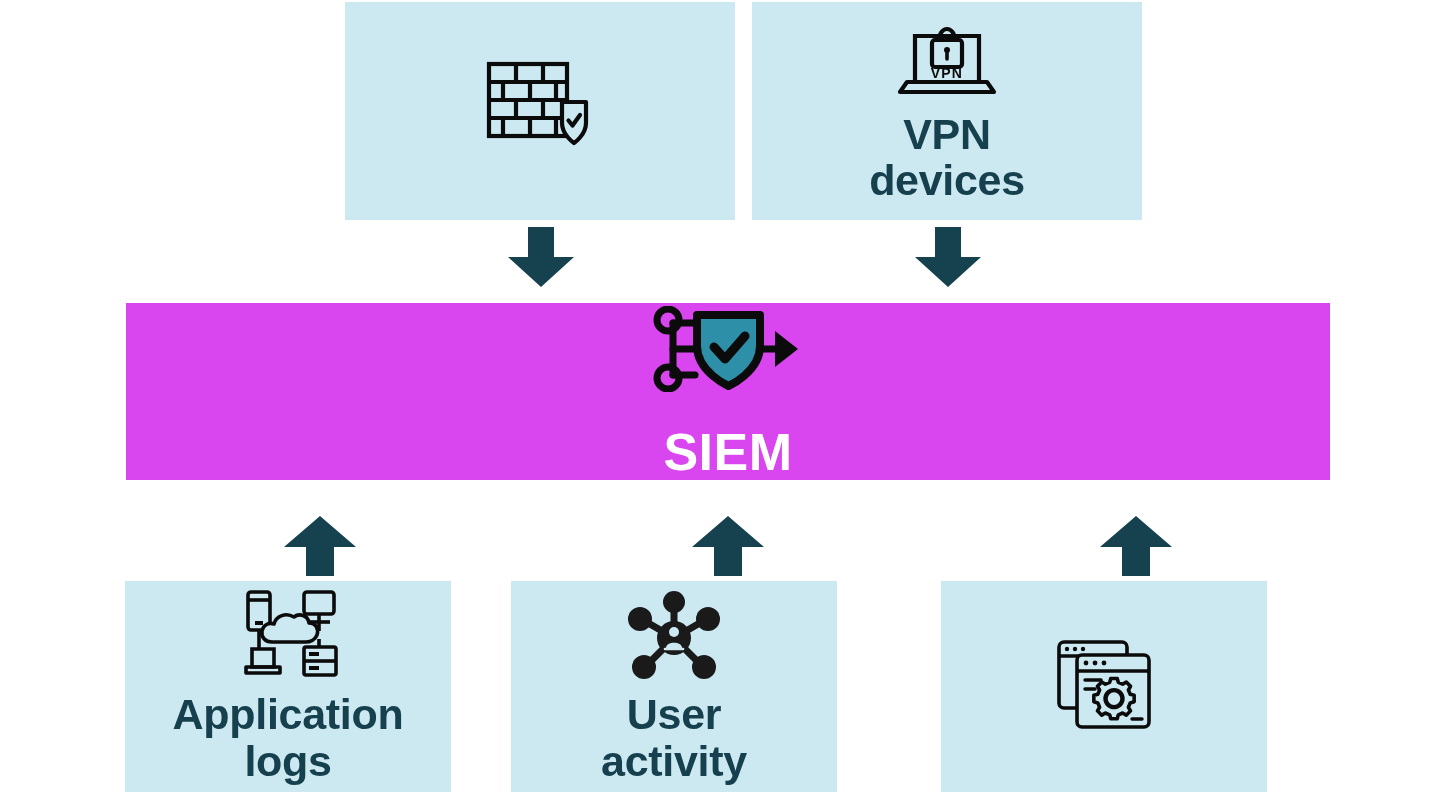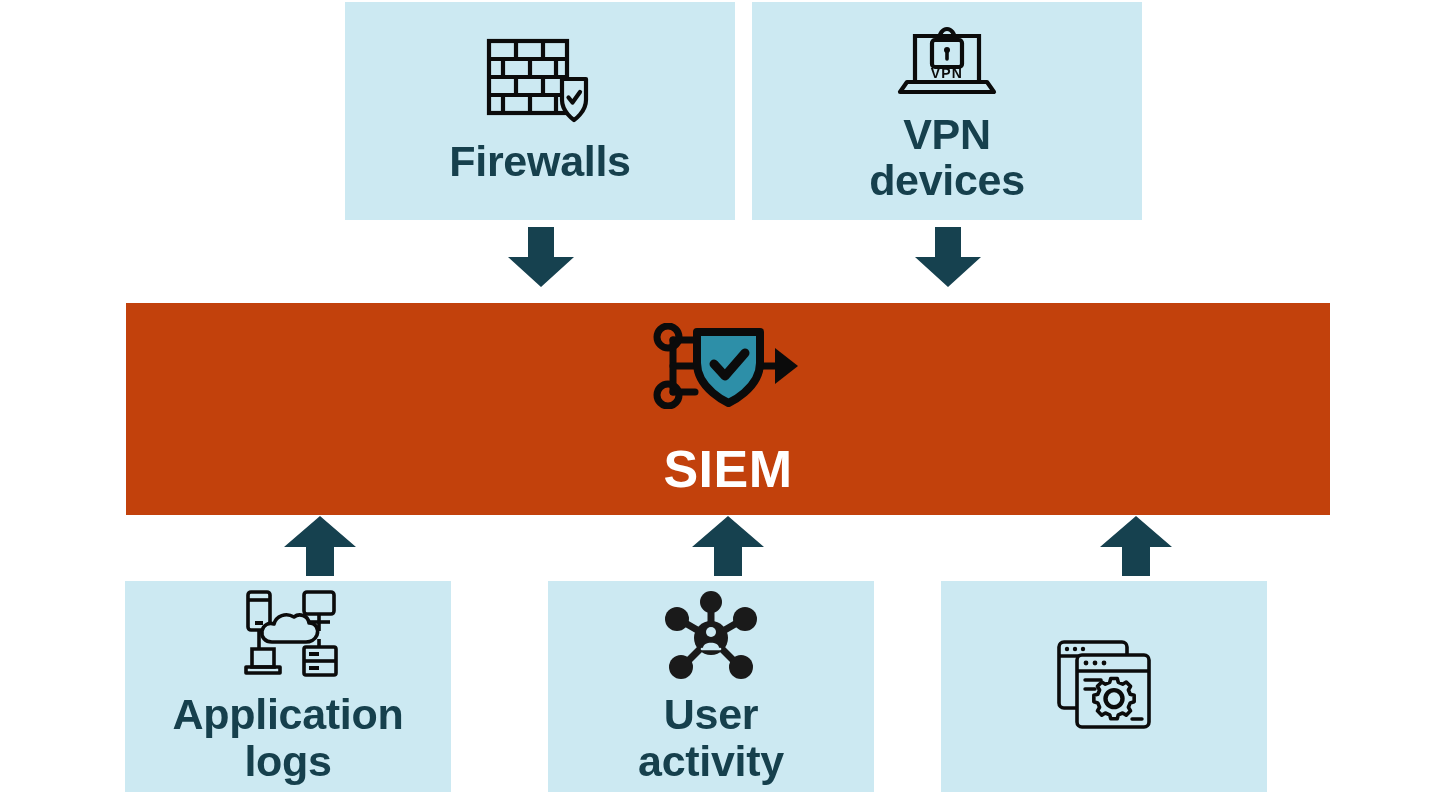--- a/index.html
+++ b/index.html
@@ -54,31 +54,31 @@
 
   #box-vpn {
     left: 752px; top: 2px; width: 390px; height: 218px;
   }
   #box-vpn .src-icon { margin-bottom: 8px; }
   #box-vpn .src-label { font-size: 43px; }
 
   
   .bottom-box { top: 581px; width: 326px; height: 211px; }
   #box-applogs  { left: 125px; }
-  #box-useract  { left: 548px; }
+  #box-useract  { left: 511px; }
   #box-other    { left: 941px; }
   .bottom-box .src-icon { margin-bottom: 4px; }
   .bottom-box .src-label { font-size: 43px; }
 
   
   #siem-panel {
     position: absolute;
     left: 126px; top: 303px;
-    width: 1204px; height: 212px;
-    background: #c2410c;
+    width: 1204px; height: 177px;
+    background: #d946ef;
     display: flex;
     flex-direction: column;
     align-items: center;
     justify-content: center;
     box-sizing: border-box;
     gap: 32px;
   }
   #siem-panel .siem-icon { line-height: 0; margin-bottom: 2px; }
   #siem-label {
     color: #ffffff;
@@ -121,21 +121,20 @@
           <line x1="30" y1="39" x2="30" y2="57"></line>
           <line x1="57" y1="39" x2="57" y2="57"></line>
           <line x1="17" y1="57" x2="17" y2="75"></line>
           <line x1="44" y1="57" x2="44" y2="75"></line>
           <line x1="70" y1="57" x2="70" y2="75"></line>
         </g>
         <path d="M76 41 L100 41 L100 62 C100 74 88 82 88 82 C88 82 76 74 76 62 Z" fill="#CCE9F2" stroke="#0B0B0B" stroke-width="4.2" stroke-linejoin="round"></path>
         <path d="M82.5 59.5 L86.5 64.5 L94 54" stroke="#0B0B0B" stroke-width="4.2" fill="none" stroke-linecap="round" stroke-linejoin="round"></path>
       </svg>
     </span>
-    <span class="src-label">Firewalls</span>
   </div>
 
   <div class="src-box" id="box-vpn">
     <span class="src-icon">
       <svg width="108" height="84" viewBox="0 0 108 84" fill="none" xmlns="http://www.w3.org/2000/svg">
         <g stroke="#0B0B0B" stroke-width="4.2" fill="none">
 
           <path d="M22 17 L86 17 L86 63 L22 63 Z"></path>
           <path d="M14 63 L94 63 L101 73 L7 73 Z" stroke-linejoin="round"></path>
           <path d="M45 73 L63 73" stroke-linecap="round"></path>

